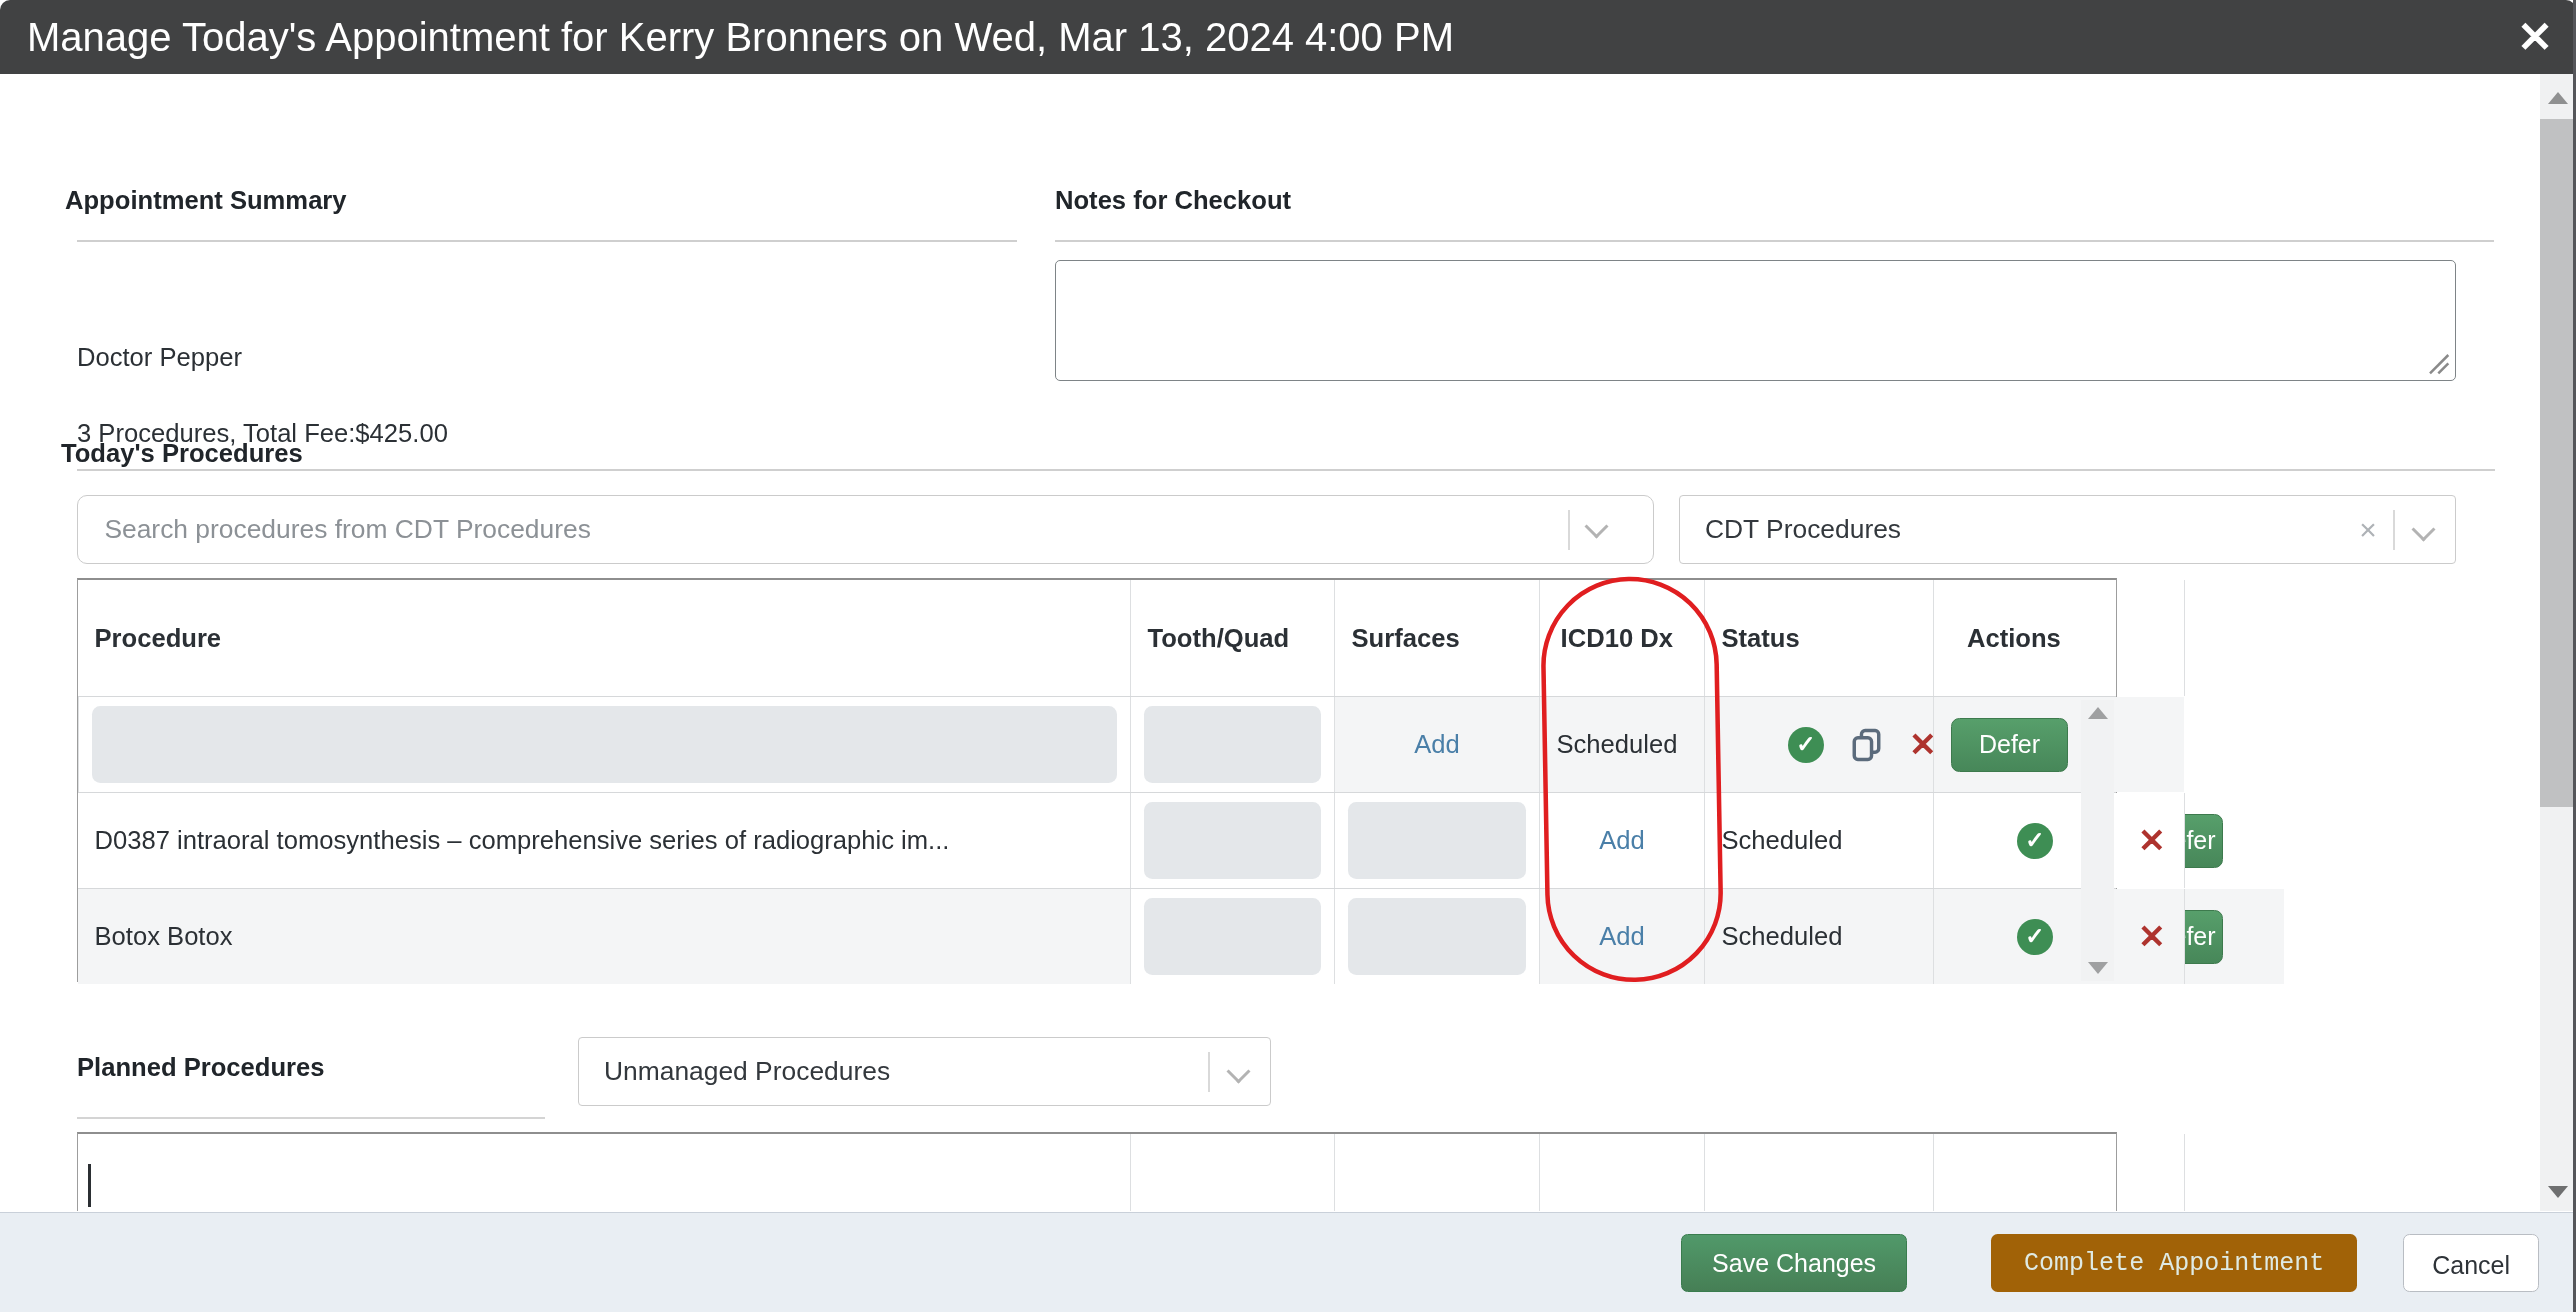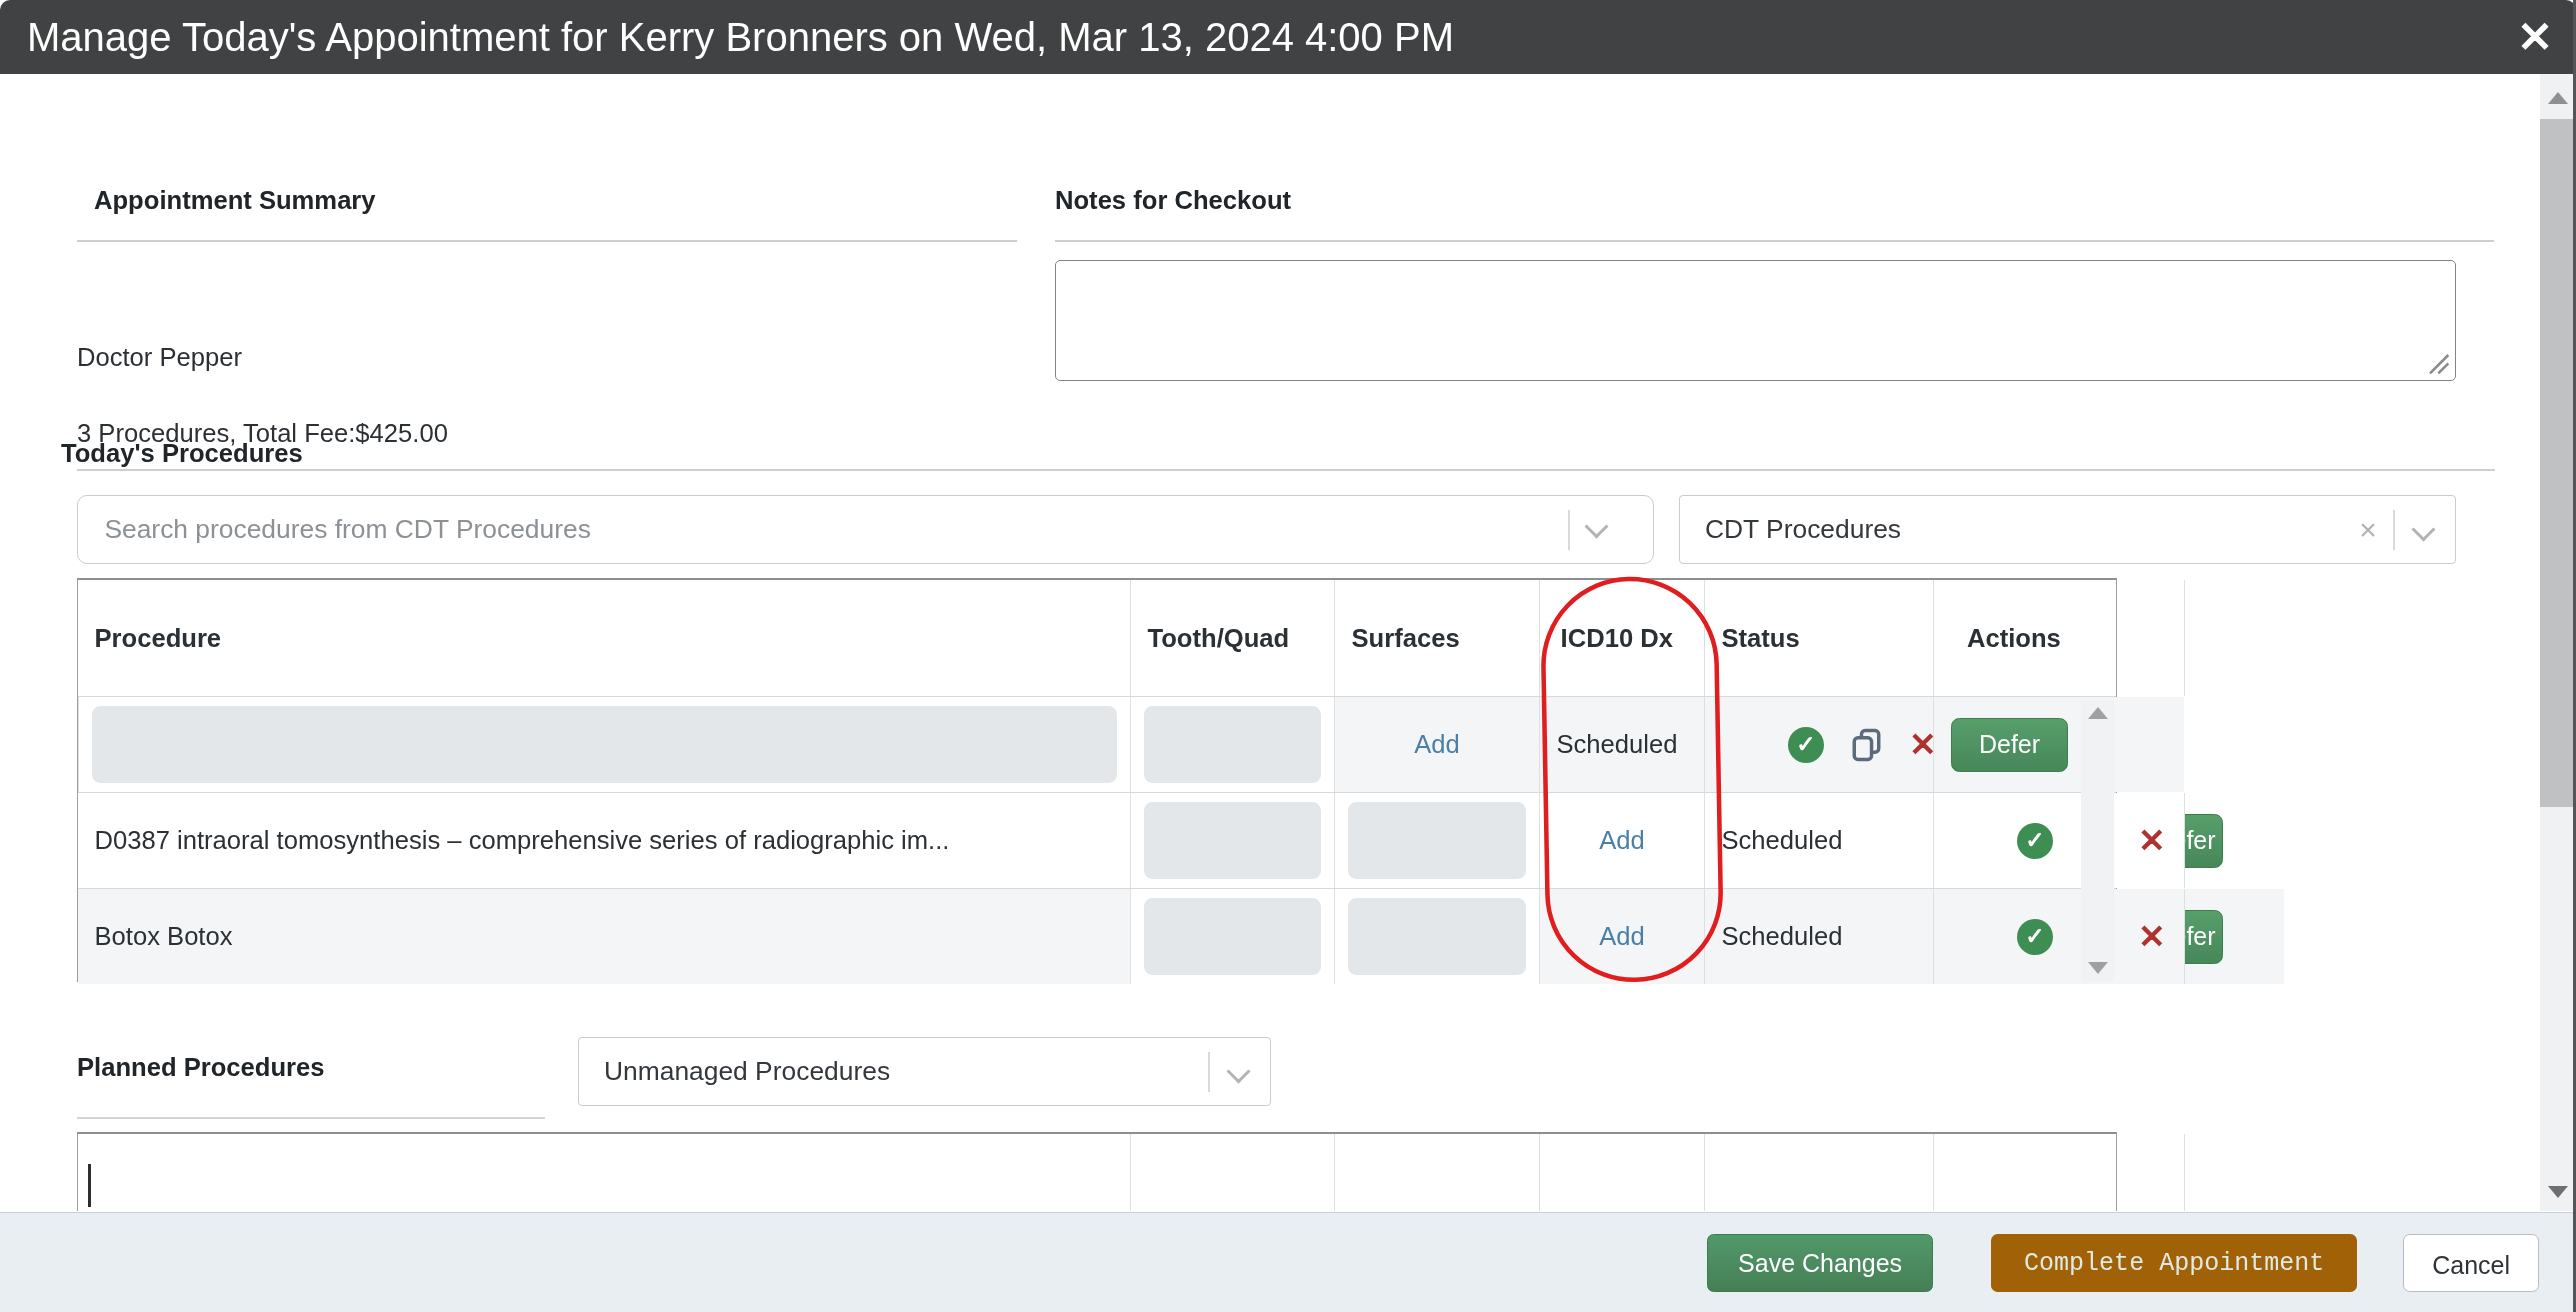--- a/index.html
+++ b/index.html
@@ -87,38 +87,38 @@
   .t2-wrap{position:absolute;left:0;top:1132px;width:2576px;height:79px;overflow:hidden;}
   .t2-wrap .ptable{top:0;}
   .t2-wrap .thead-row .cell{align-items:flex-end;padding-bottom:8.3px;}
   .text-caret{position:absolute;left:88px;top:1164px;width:2.5px;height:43px;background:#2b2f33;}
   
   .footer{
     position:absolute;left:0;top:1212px;width:2576px;height:101px;background:#e9eef3;
     border-top:1.7px solid #c9d0d9;box-sizing:border-box;display:flex;align-items:center;justify-content:flex-end;
   }
   .btn{height:58px;border-radius:6.6px;font-size:25px;font-family:"Liberation Sans",sans-serif;cursor:pointer;white-space:nowrap;}
-  .btn-save{background:linear-gradient(#51996a,#467f55);border:1.7px solid #3a7c4e;color:#fff;padding:12px 30px;margin-right:58px;}
+  .btn-save{background:linear-gradient(#51996a,#467f55);border:1.7px solid #3a7c4e;color:#fff;padding:12px 30px;margin-right:84px;}
   .btn-complete{background:#a16207;border:none;color:#dfeae3;padding:0 33px;margin-right:46px;cursor:default;font-family:Liberation Mono, monospace;}
   .btn-cancel{background:#ffffff;border:1.7px solid #b9bdc3;color:#2e3338;padding:16px 28px;margin-right:37px;}
   
   .page-scroll{position:absolute;left:2540px;top:74px;width:36px;height:1137px;background:#f0f1f2;}
   .page-scroll .tri-up{position:absolute;left:8.3px;top:18px;border-bottom-color:#8f9091;}
   .page-scroll .tri-down{position:absolute;left:8.3px;bottom:13.2px;border-top-color:#6e6f70;}
   .page-thumb{position:absolute;left:0;top:45px;width:36px;height:688px;background:#c0c1c2;cursor:pointer;}
 </style>
 </head>
 <body>
 
 <div class="modal-header">
   <div class="modal-title">Manage Today's Appointment for Kerry Bronners on Wed, Mar 13, 2024 4:00 PM</div>
   <div class="close-btn">✕</div>
 </div>
 
-<div class="section-heading" style="left:94px;top:186px;">Appointment Summary</div>
+<div class="section-heading" style="left:65px;top:186px;">Appointment Summary</div>
 <div class="divider" style="left:77px;top:240px;width:940px;"></div>
 <div class="summary-text"><br>
 <span>Doctor Pepper</span><br>
 <span>3 Procedures, Total Fee:$425.00</span></div>
 
 <div class="section-heading" style="left:1055px;top:186px;">Notes for Checkout</div>
 <div class="divider" style="left:1055px;top:240px;width:1439px;"></div>
 <textarea class="notes-area" style=""></textarea>
 <svg class="resize-glyph" width="25" height="25" viewBox="0 0 30 30">
   <line x1="6" y1="28" x2="28" y2="6" stroke="#8a8a8a" stroke-width="3"></line>

